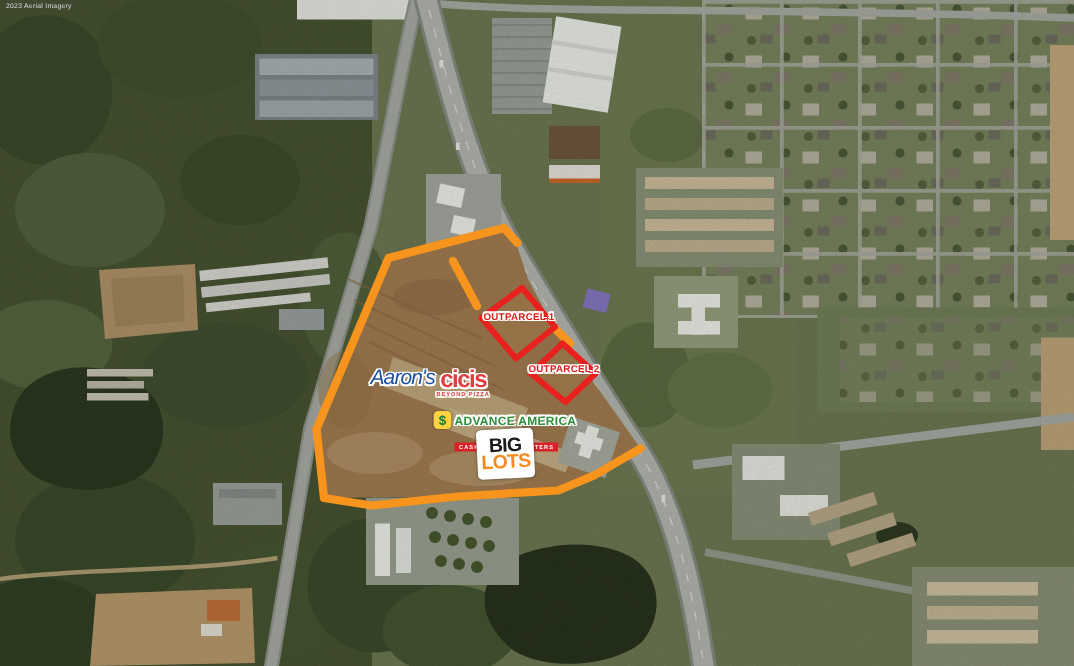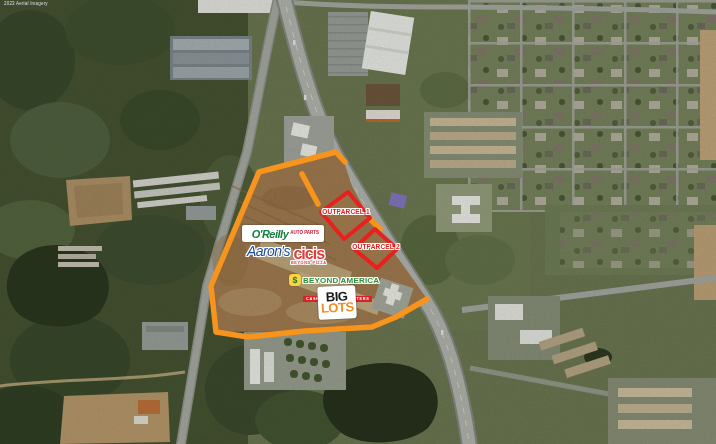--- a/index.html
+++ b/index.html
@@ -237,36 +237,32 @@
 
   <polygon points="348,192 370,218 344,239 321,212" fill="#9c7648" fill-opacity=".55" stroke="#E8201E" stroke-width="4" stroke-linejoin="round"></polygon>
   <polygon points="375,229 397,249 377,268 354,249" fill="#9c7648" fill-opacity=".55" stroke="#E8201E" stroke-width="4" stroke-linejoin="round"></polygon>
 </svg>
 
 <div class="ovl attr">2023 Aerial Imagery</div>
 
 <div class="ovl oplabel" style="left:318px;top:208px;">OUTPARCEL 1</div>
 <div class="ovl oplabel" style="left:348px;top:243px;">OUTPARCEL 2</div>
 
-<div class="ovl oreilly">
-  <span class="name">O'Reilly</span>
-  <span class="sub">AUTO PARTS</span>
-</div>
 
 <div class="ovl aarons halo">Aaron's</div>
 
 <div class="ovl cicis">
   <div class="name halo">cicis</div>
   <div class="sub halo">BEYOND PIZZA</div>
 </div>
 
 <div class="ovl advance">
   <div class="row">
     <span class="icon">$</span>
-    <span class="name halo">BEYOND AMERICA</span>
+    <span class="name halo">ADVANCE AMERICA</span>
   </div>
   <span class="sub">CASH ADVANCE CENTERS</span>
 </div>
 
 <div class="ovl biglots">
   <span class="l1">BIG</span>
   <span class="l2">LOTS</span>
 </div>
 
 </div>

